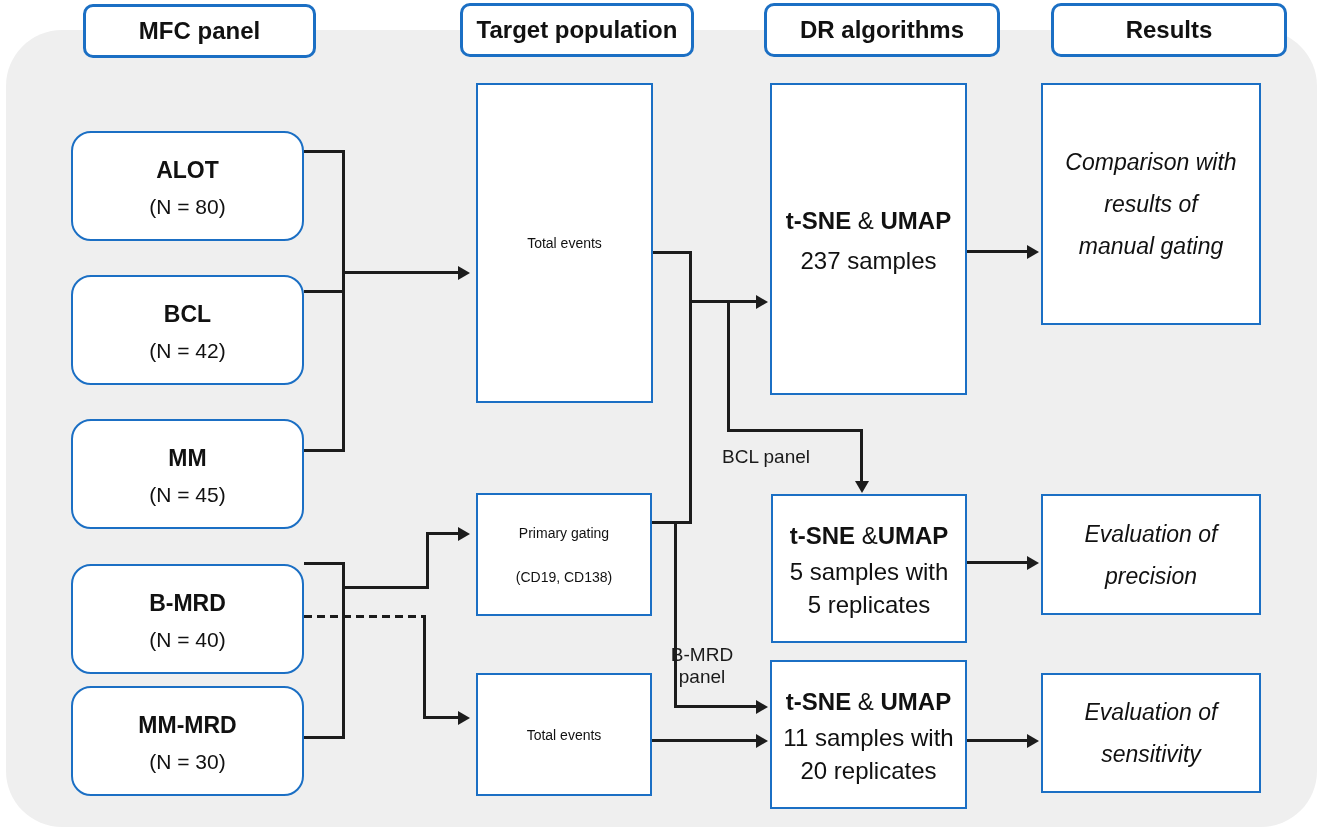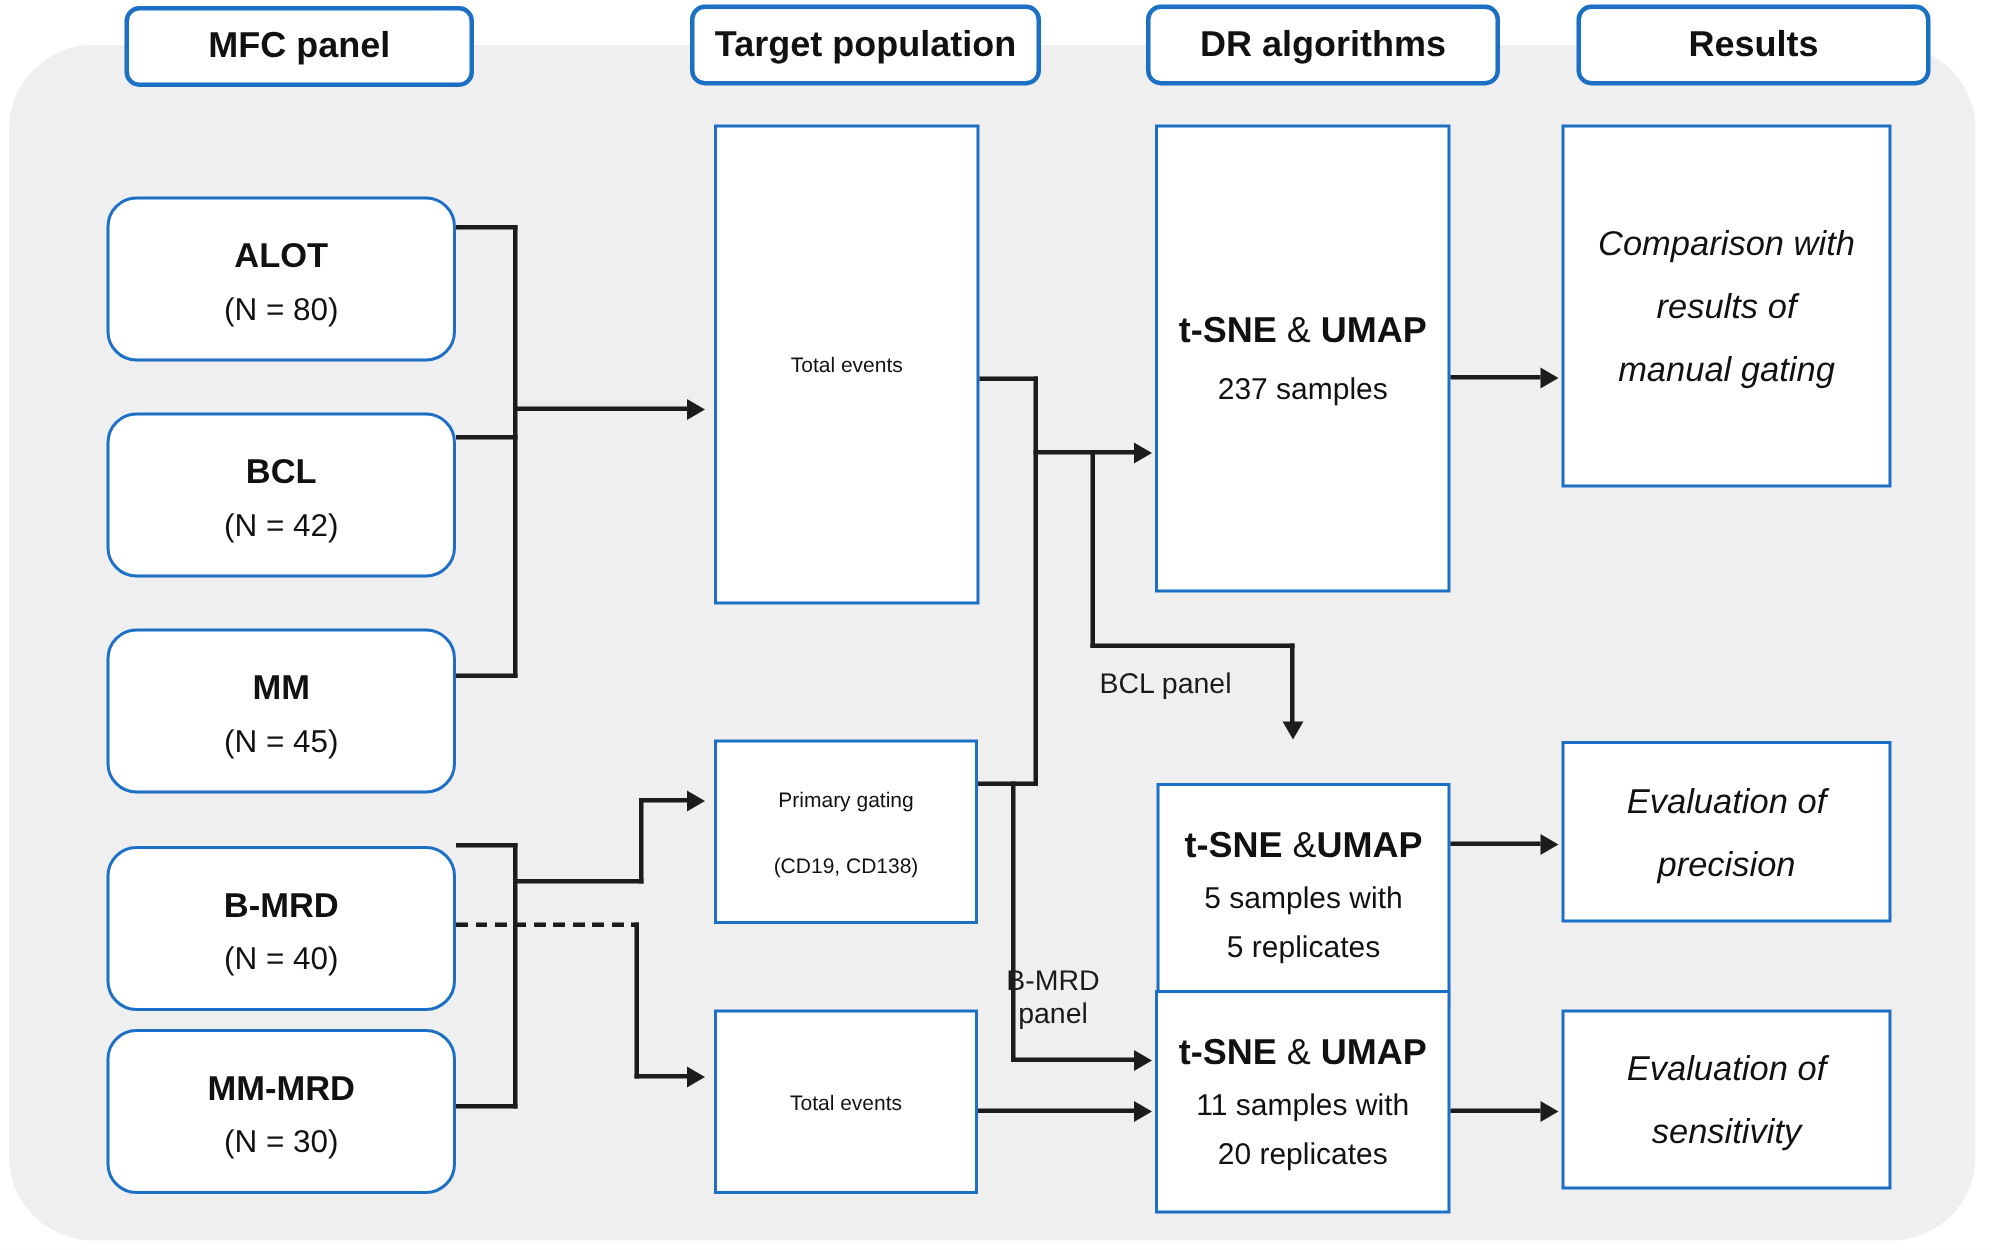--- a/index.html
+++ b/index.html
@@ -16,21 +16,21 @@
   .rbox{position:absolute;left:71px;width:233px;height:110px;background:#fff;
     border:2.5px solid var(--accent);border-radius:20px;box-sizing:border-box;
     display:flex;flex-direction:column;align-items:center;justify-content:center;row-gap:14px;padding-top:4px;margin-top:32px;}
   .rbox .ttl{font-weight:bold;font-size:23px;line-height:24px;}
   .rbox .sub{font-size:21px;line-height:22px;}
   .sqbox{position:absolute;background:#fff;border:2.5px solid var(--accent);box-sizing:border-box;
     display:flex;flex-direction:column;align-items:center;justify-content:center;text-align:center;}
   .pop{font-size:14px;line-height:44px;}
   .drt{font-size:24px;font-weight:bold;line-height:36px;white-space:pre;}
   .drt .amp{font-weight:normal;white-space:pre;}
-  .drs{font-size:20px;line-height:31px;}
+  .drs{font-size:24px;line-height:31px;}
   .res{font-style:italic;font-size:23px;line-height:42px;}
   .ln{position:absolute;background:var(--line);}
   .dash{position:absolute;height:3px;
     background:repeating-linear-gradient(90deg,var(--line) 0 8px,transparent 8px 13px);}
   .ah-r{position:absolute;width:0;height:0;border-left:12px solid var(--line);
     border-top:7px solid transparent;border-bottom:7px solid transparent;}
   .ah-d{position:absolute;width:0;height:0;border-top:12px solid var(--line);
     border-left:7px solid transparent;border-right:7px solid transparent;}
   .elbl{position:absolute;font-size:19px;line-height:22px;text-align:center;color:#1a1a1a;}
 </style>
@@ -82,21 +82,21 @@
     <div class="pop">(CD19, CD138)</div>
   </div>
   <div class="sqbox" style="left:476px;top:673px;width:176px;height:123px;">
     <div class="pop">Total events</div>
   </div>
 
   <div class="sqbox" style="left:770px;top:83px;width:197px;height:312px;row-gap:6px;">
     <div class="drt"><b>t-SNE</b><span class="amp"> &amp; </span><b>UMAP</b></div>
     <div class="drs">237 samples</div>
   </div>
-  <div class="sqbox" style="left:771px;top:494px;width:196px;height:149px;row-gap:2px;margin-top:28px;">
+  <div class="sqbox" style="left:771px;top:494px;width:196px;height:149px;row-gap:2px;">
     <div class="drt"><b>t-SNE</b><span class="amp"> &amp;</span><b>UMAP</b></div>
     <div class="drs">5 samples with</div>
     <div class="drs">5 replicates</div>
   </div>
   <div class="sqbox" style="left:770px;top:660px;width:197px;height:149px;row-gap:2px;">
     <div class="drt"><b>t-SNE</b><span class="amp"> &amp; </span><b>UMAP</b></div>
     <div class="drs">11 samples with</div>
     <div class="drs">20 replicates</div>
   </div>
 
@@ -123,21 +123,21 @@
 
   <div class="ln" style="left:653px;top:251px;width:39px;height:3px;"></div>
   <div class="ln" style="left:689px;top:251px;width:3px;height:273px;"></div>
   <div class="ln" style="left:652px;top:521px;width:40px;height:3px;"></div>
   <div class="ln" style="left:689px;top:300px;width:67px;height:3px;"></div>
   <div class="ah-r" style="left:756px;top:294.5px;"></div>
   <div class="ln" style="left:727px;top:300px;width:3px;height:132px;"></div>
   <div class="ln" style="left:727px;top:429px;width:136px;height:3px;"></div>
   <div class="ln" style="left:860px;top:429px;width:3px;height:53px;"></div>
   <div class="ah-d" style="left:855px;top:481px;"></div>
-  <div class="elbl" style="left:716px;top:446px;width:100px;margin-left:11px;">BCL panel</div>
+  <div class="elbl" style="left:716px;top:446px;width:100px;">BCL panel</div>
 
   <div class="ln" style="left:304px;top:562px;width:41px;height:3px;"></div>
   <div class="ln" style="left:304px;top:736px;width:41px;height:3px;"></div>
   <div class="ln" style="left:342px;top:562px;width:3px;height:177px;"></div>
   <div class="ln" style="left:342px;top:586px;width:87px;height:3px;"></div>
   <div class="ln" style="left:426px;top:532px;width:3px;height:57px;"></div>
   <div class="ln" style="left:426px;top:532px;width:32px;height:3px;"></div>
   <div class="ah-r" style="left:458px;top:526.5px;"></div>
 
   <div class="dash" style="left:304px;top:615px;width:122px;"></div>

